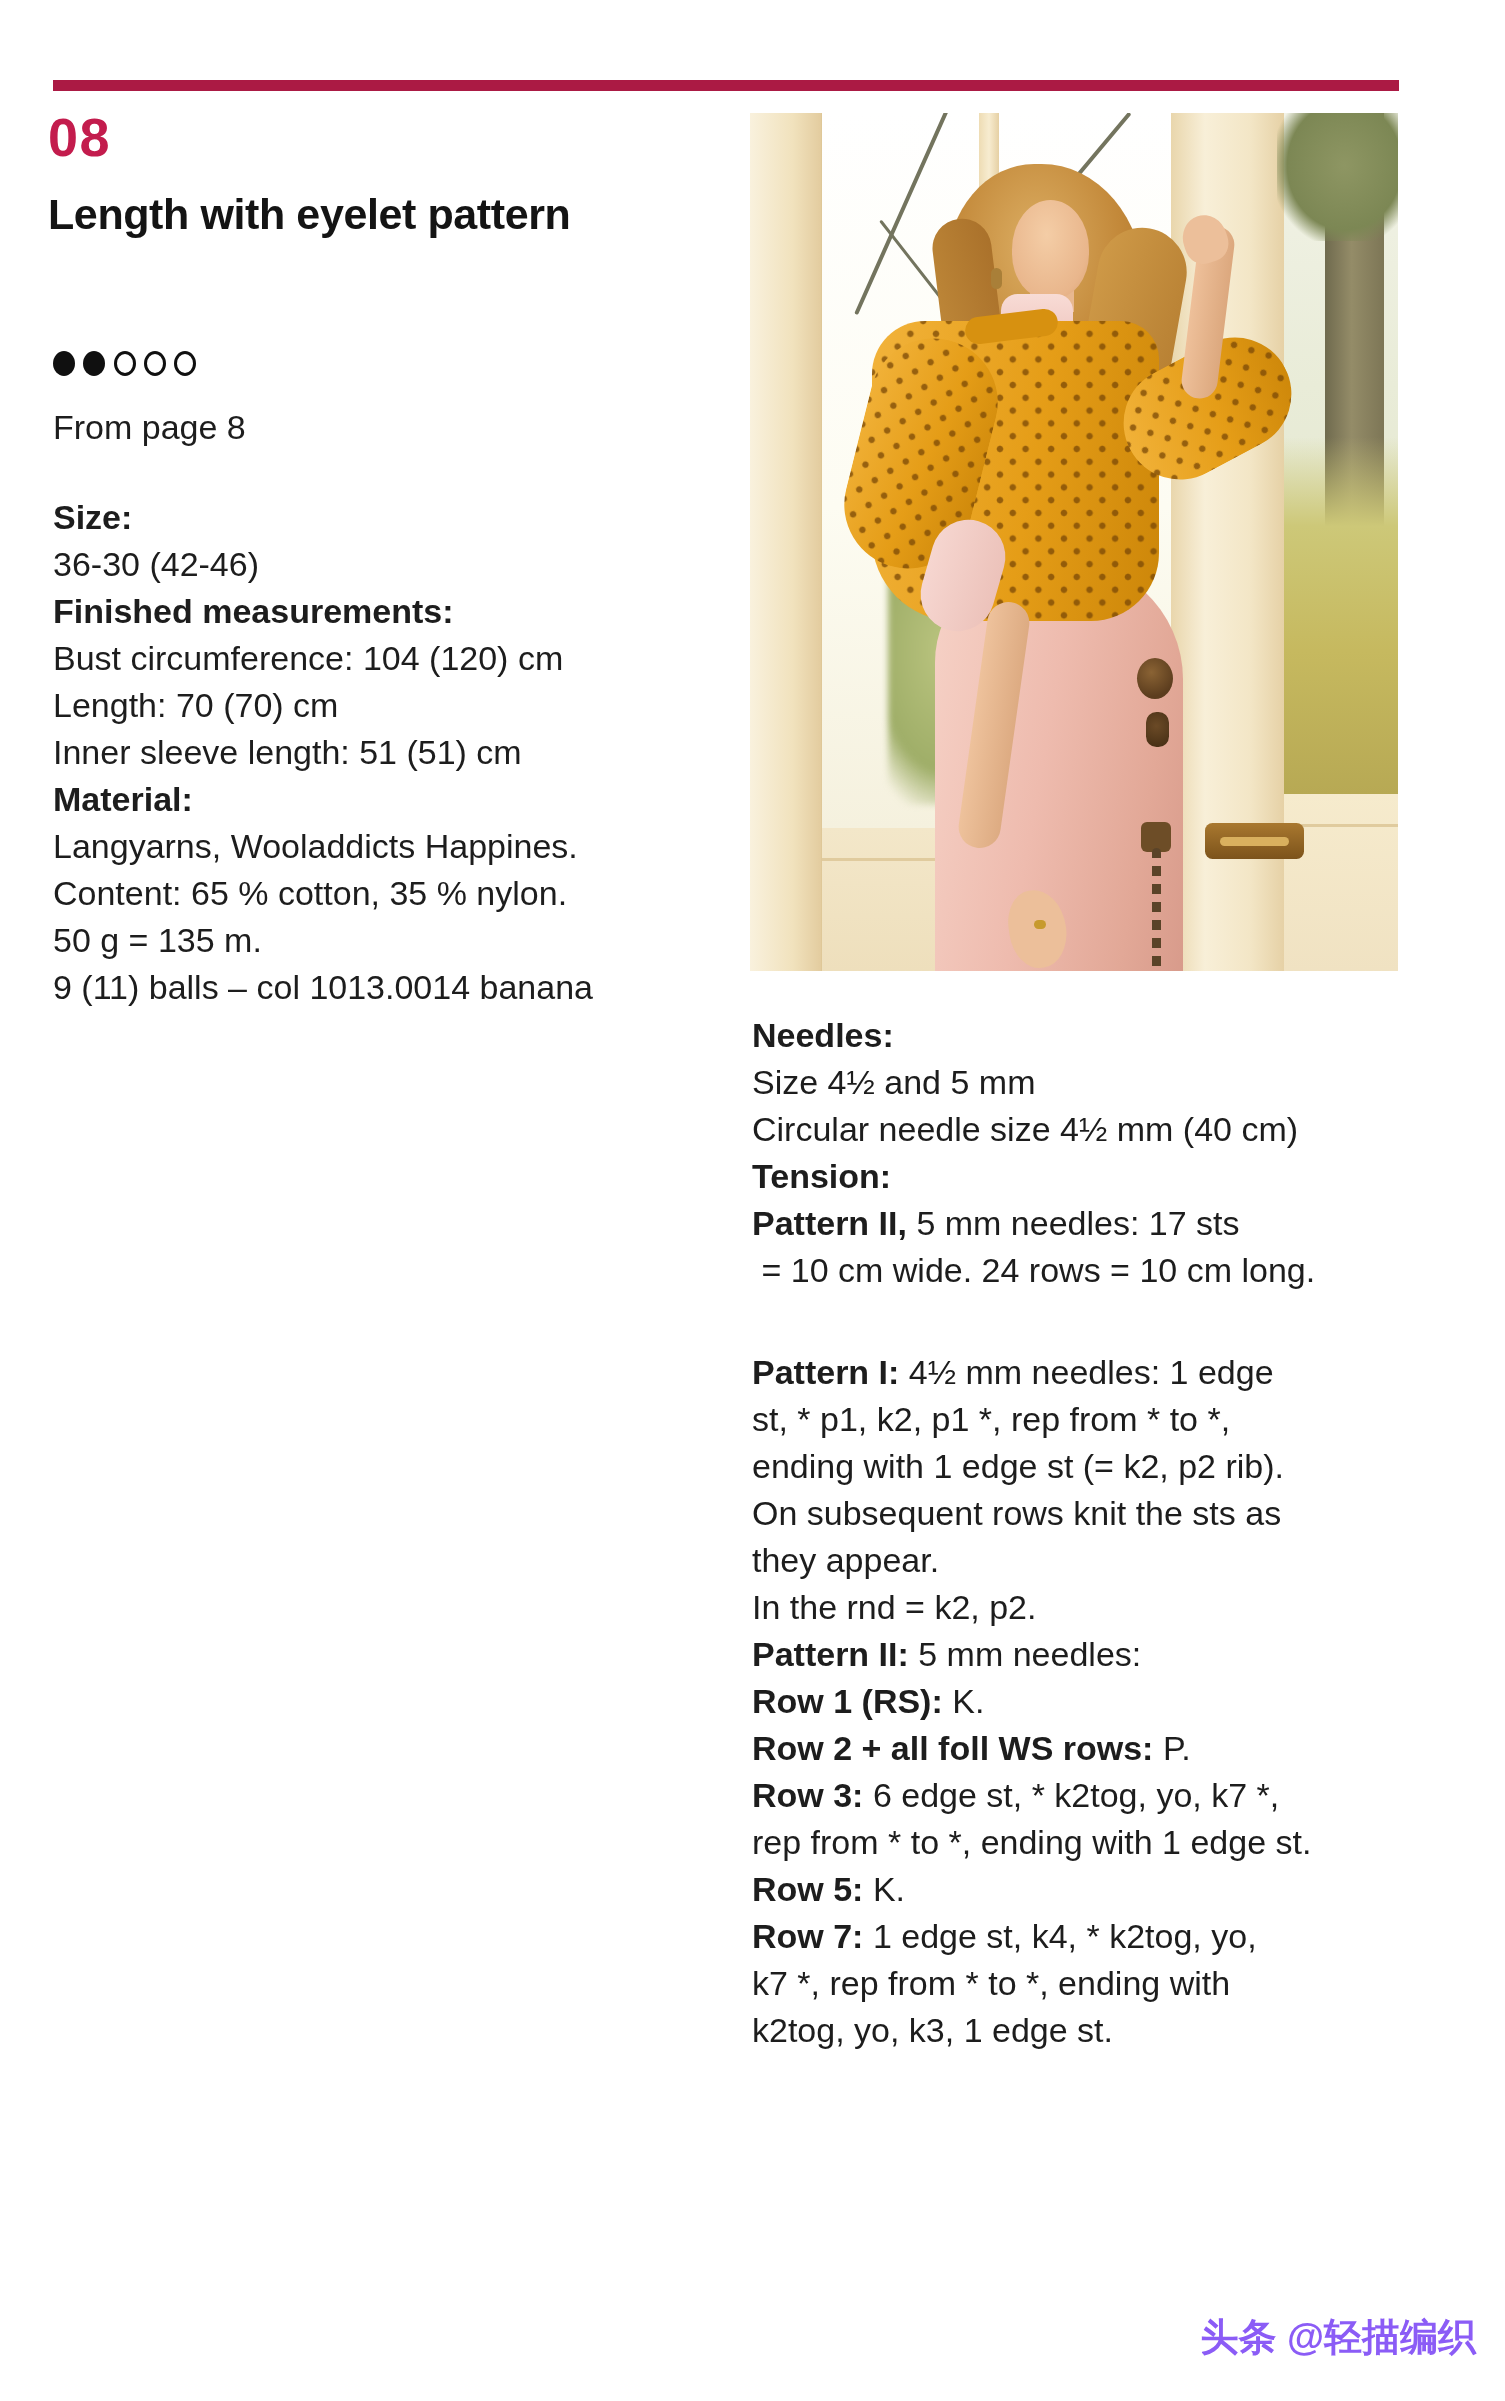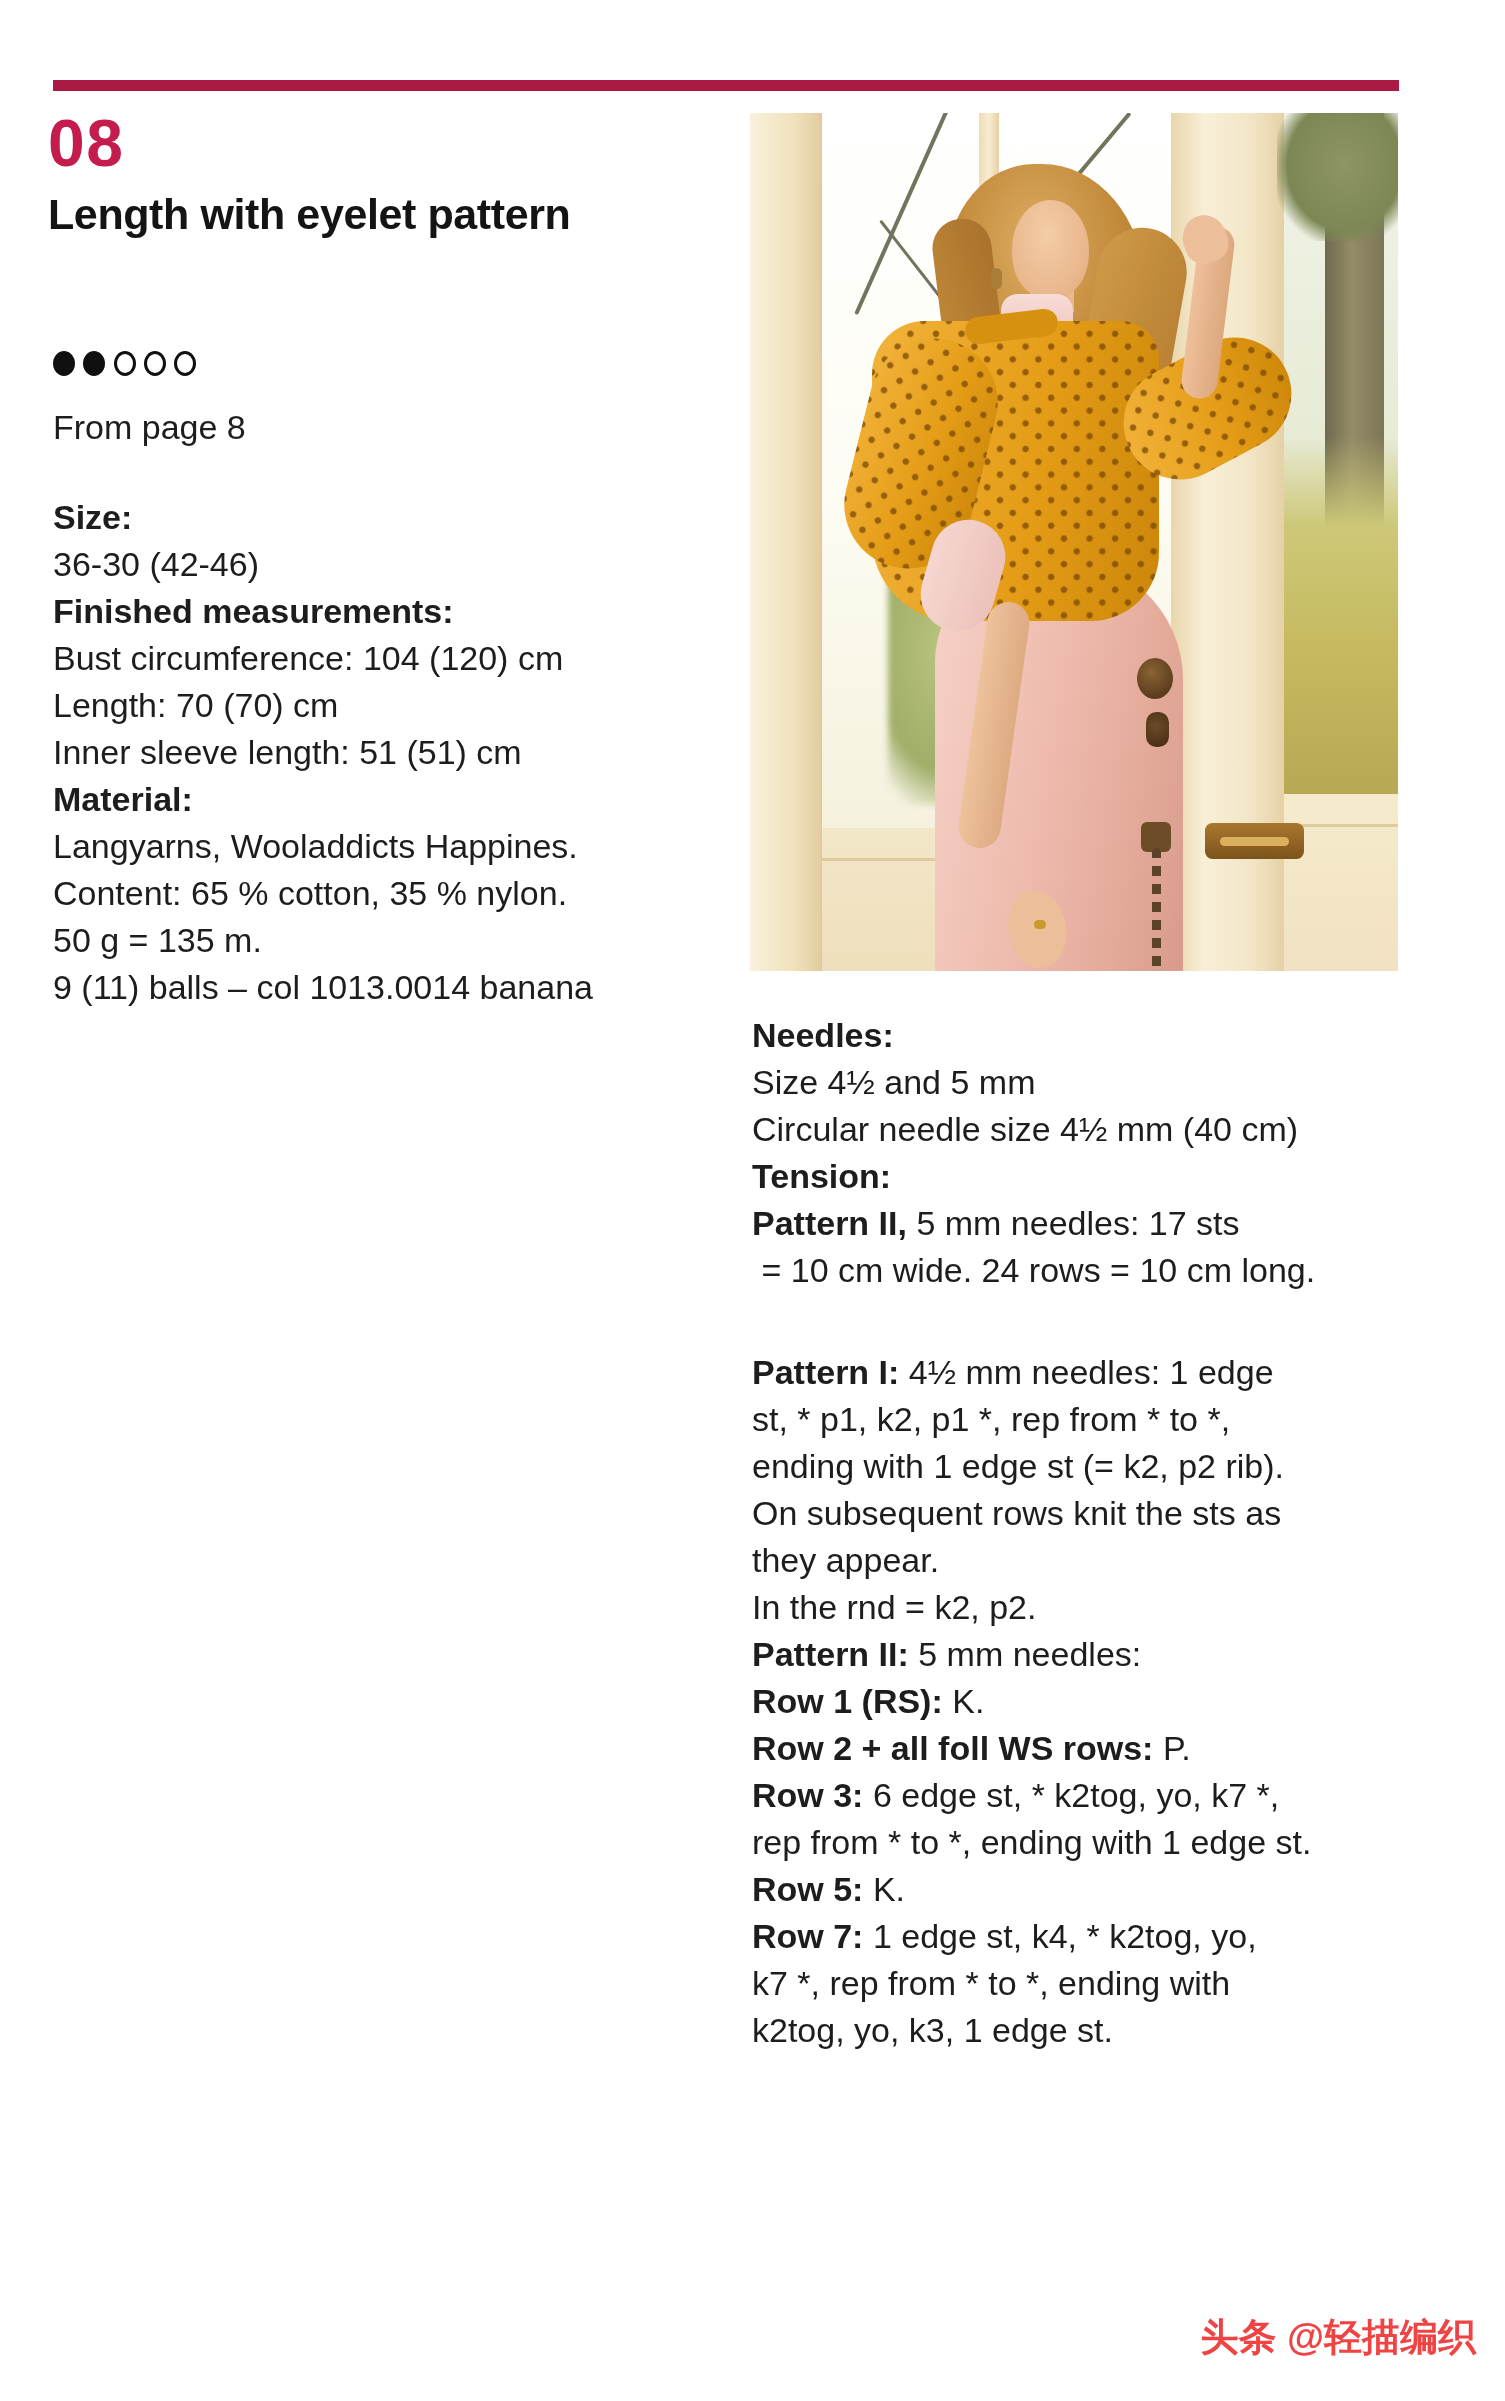--- a/index.html
+++ b/index.html
@@ -4,37 +4,37 @@
 <style>
   html,body{margin:0;padding:0;}
   body{
     width:1505px;height:2401px;background:#ffffff;position:relative;
     font-family:"Liberation Sans", sans-serif;color:#1d1d1d;
   }
   .page{position:absolute;inset:0;overflow:hidden;}
 
   
   .top-bar{position:absolute;left:53px;top:80px;width:1346px;height:11.3px;background:#ab1a44;}
-  .issue-number{position:absolute;left:48px;top:110px;font-size:66px;line-height:1;font-weight:800;color:#c31c4d;letter-spacing:1.5px;text-align:center;}
+  .issue-number{position:absolute;left:48px;top:110px;font-size:54px;line-height:1;font-weight:800;color:#c31c4d;letter-spacing:1.5px;text-align:center;}
   .page-title{position:absolute;left:48px;top:181px;width:527px;font-size:43px;line-height:67px;font-weight:700;color:#141414;letter-spacing:-0.4px;}
   .dots{position:absolute;left:53px;top:351px;display:flex;gap:8.3px;}
   .dots .filled,.dots .empty{width:22px;height:25px;border-radius:50%;box-sizing:border-box;}
   .dots .filled{background:#101010;}
   .dots .empty{background:#ffffff;border:3.8px solid #101010;}
   .from-page{position:absolute;left:53px;top:404px;font-size:34px;line-height:47px;}
 
   
   .line{white-space:pre-wrap;font-size:34px;line-height:47px;}
   .line .bb{font-weight:700;}
   .spec{position:absolute;left:53px;top:494px;width:677px;}
   .col-a{position:absolute;left:752px;top:1012px;width:715px;}
   .col-b{position:absolute;left:752px;top:1349px;width:715px;}
 
   
-  .watermark{position:absolute;right:29px;top:2312px;font-size:38px;font-weight:700;color:#ef4444;
+  .watermark{position:absolute;right:29px;top:2312px;font-size:38px;font-weight:700;color:#8b5cf6;
     text-shadow:1.5px 1.5px 0 #ffffff,-1.5px -1.5px 0 #ffffff,1.5px -1.5px 0 #ffffff,-1.5px 1.5px 0 #ffffff;}
 
   
   .photo{position:absolute;left:750px;top:113px;width:648px;height:858px;overflow:hidden;
     background:linear-gradient(180deg,#f6ecd2,#f1e3c2);}
   .photo *{position:absolute;}
   .win-left{left:67px;top:0;width:354px;height:715px;background:linear-gradient(180deg,#ffffff 0%,#fdfcf2 55%,#f5f1de 100%);}
   .mullion{left:162px;top:0;width:19.6px;height:100%;background:linear-gradient(90deg,#eedcb4,#f7ecd0 50%,#e6d0a4);}
   .branch{background:#73745e;border-radius:2.3px;}
   .branch-1{left:83px;top:-15px;width:3.8px;height:226px;transform:rotate(24deg);}

